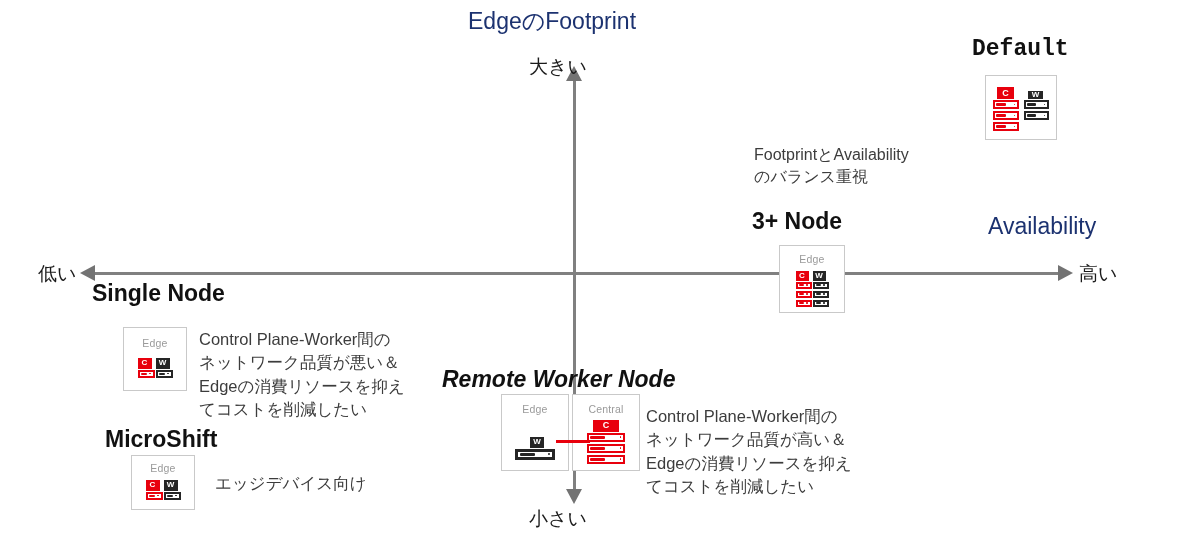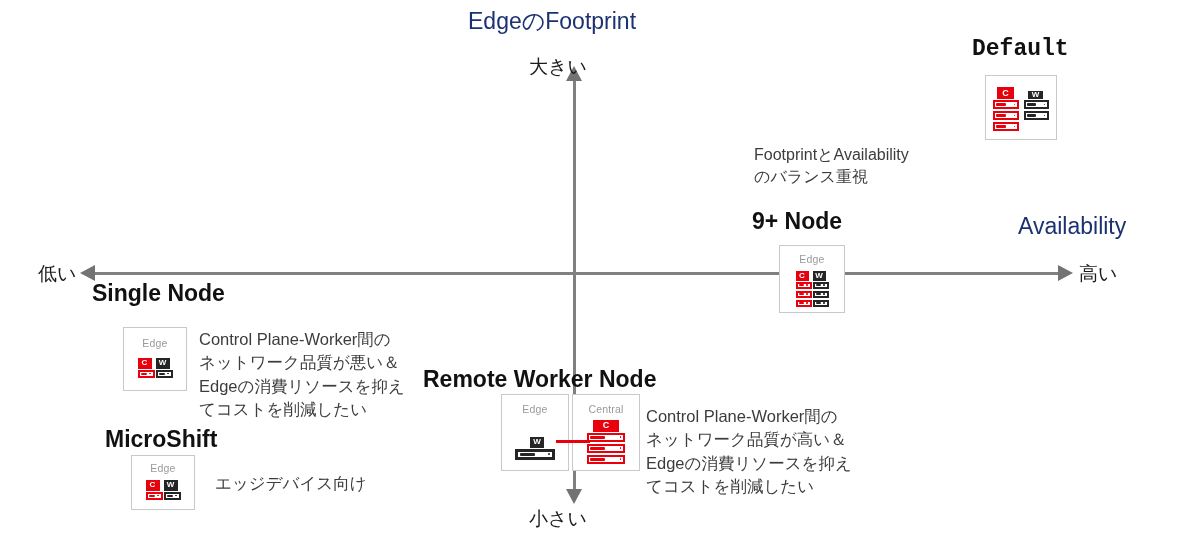--- a/index.html
+++ b/index.html
@@ -108,21 +108,21 @@
 <div class="axis-h"></div>
 <div class="arrow arrow-up"></div>
 <div class="arrow arrow-down"></div>
 <div class="arrow arrow-left"></div>
 <div class="arrow arrow-right"></div>
 
 <div class="abs axis-title" style="left:468px;top:6px;">EdgeのFootprint</div>
 <div class="abs axis-end" style="left:529px;top:54px;">大きい</div>
 <div class="abs axis-end" style="left:529px;top:506px;">小さい</div>
 
-<div class="abs axis-title" style="left:1018px;top:213px;">Availability</div>
+<div class="abs axis-title" style="left:988px;top:213px;">Availability</div>
 <div class="abs axis-end" style="left:38px;top:261px;">低い</div>
 <div class="abs axis-end" style="left:1079px;top:261px;">高い</div>
 
 <div class="abs node-title" style="left:972px;top:36px;font-family:Liberation Mono, monospace;">Default</div>
 
 <div class="iconbox" style="left:985px;top:75px;width:72px;height:65px;padding-top:7px;">
   <div class="row" style="align-items:flex-end;gap:5px;margin-top:4px;">
 
     <div class="stack">
       <div class="cap red" style="width:17px;height:12px;font-size:9px;margin-left:4px;">C</div>
@@ -149,21 +149,21 @@
       <div class="srv dark" style="width: 25px; height: 9px; border-width: 2px; margin-top: 2px; --x: 1;">
           <span style="position: absolute; left: 1.2px; top: 1px; width: 9px; height: 3px; border-radius: 1px; background: rgb(37, 37, 37);"></span>
           <span style="position: absolute; right: 1.6px; top: 1.6px; width: 1.8px; height: 1.8px; border-radius: 50%; background: rgb(37, 37, 37);"></span>
         </div>
     </div>
   </div>
 </div>
 
 <div class="abs desc-note" style="left:726px;top:144px;margin-left:28px;">FootprintとAvailability
 のバランス重視</div>
-<div class="abs node-title" style="left:752px;top:208px;">9+ Node</div>
+<div class="abs node-title" style="left:752px;top:208px;">3+ Node</div>
 
 <div class="iconbox" style="left:779px;top:245px;width:66px;height:68px;padding-top:8px;">
   <div class="zone-label">Edge</div>
   <div class="row" style="margin-top:6px;align-items:flex-start;gap:1px;">
     <div class="stack">
       <div class="cap red" style="width:13px;height:10px;font-size:8px;">C</div>
       <div class="srv red" style="width: 16px; height: 7px; border-width: 2px; margin-top: 1px; --x: 1;">
           <span style="position: absolute; left: 1.2px; top: 0.5px; width: 5px; height: 2px; border-radius: 1px; background: rgb(232, 0, 13);"></span>
           <span style="position: absolute; right: 1.6px; top: 0.75px; width: 1.5px; height: 1.5px; border-radius: 50%; background: rgb(232, 0, 13);"></span>
         </div>
@@ -238,21 +238,21 @@
       <div class="srv dark" style="width: 17px; height: 8px; border-width: 2px; margin-top: 1px; --x: 1;">
           <span style="position: absolute; left: 1.2px; top: 1px; width: 6px; height: 2px; border-radius: 1px; background: rgb(37, 37, 37);"></span>
           <span style="position: absolute; right: 1.6px; top: 1.25px; width: 1.5px; height: 1.5px; border-radius: 50%; background: rgb(37, 37, 37);"></span>
         </div>
     </div>
   </div>
 </div>
 
 <div class="abs desc" style="left:215px;top:472px;">エッジデバイス向け</div>
 
-<div class="abs node-title" style="left:423px;top:366px;">Remote Worker Node</div>
+<div class="abs node-title" style="left:442px;top:366px;font-style:italic;">Remote Worker Node</div>
 
 <div class="iconbox" style="left:501px;top:394px;width:68px;height:77px;padding-top:9px;">
   <div class="zone-label">Edge</div>
   <div class="stack" style="margin-top:22px;align-items:center;">
     <div class="cap dark" style="width:14px;height:11px;font-size:8px;margin-left:4px;">W</div>
     <div class="srv dark" style="width: 40px; height: 11px; border-width: 3px; margin-top: 1px; --x: 1;">
         <span style="position: absolute; left: 1.8px; top: 1px; width: 15px; height: 3px; border-radius: 1px; background: rgb(37, 37, 37);"></span>
         <span style="position: absolute; right: 2.4px; top: 1.6px; width: 1.8px; height: 1.8px; border-radius: 50%; background: rgb(37, 37, 37);"></span>
       </div>
   </div>

